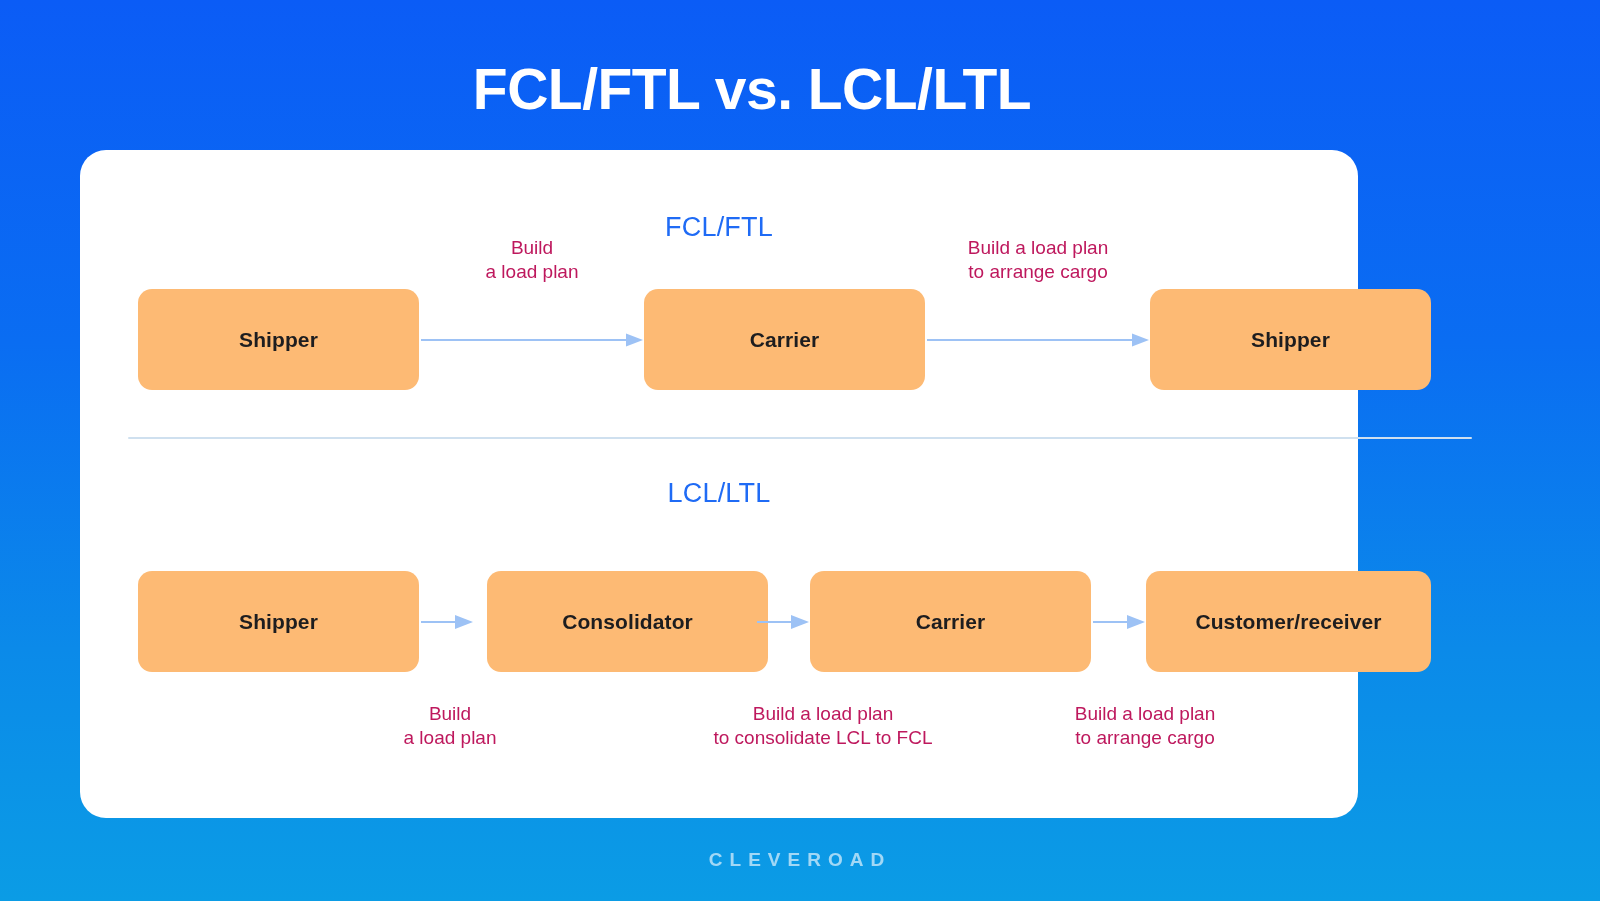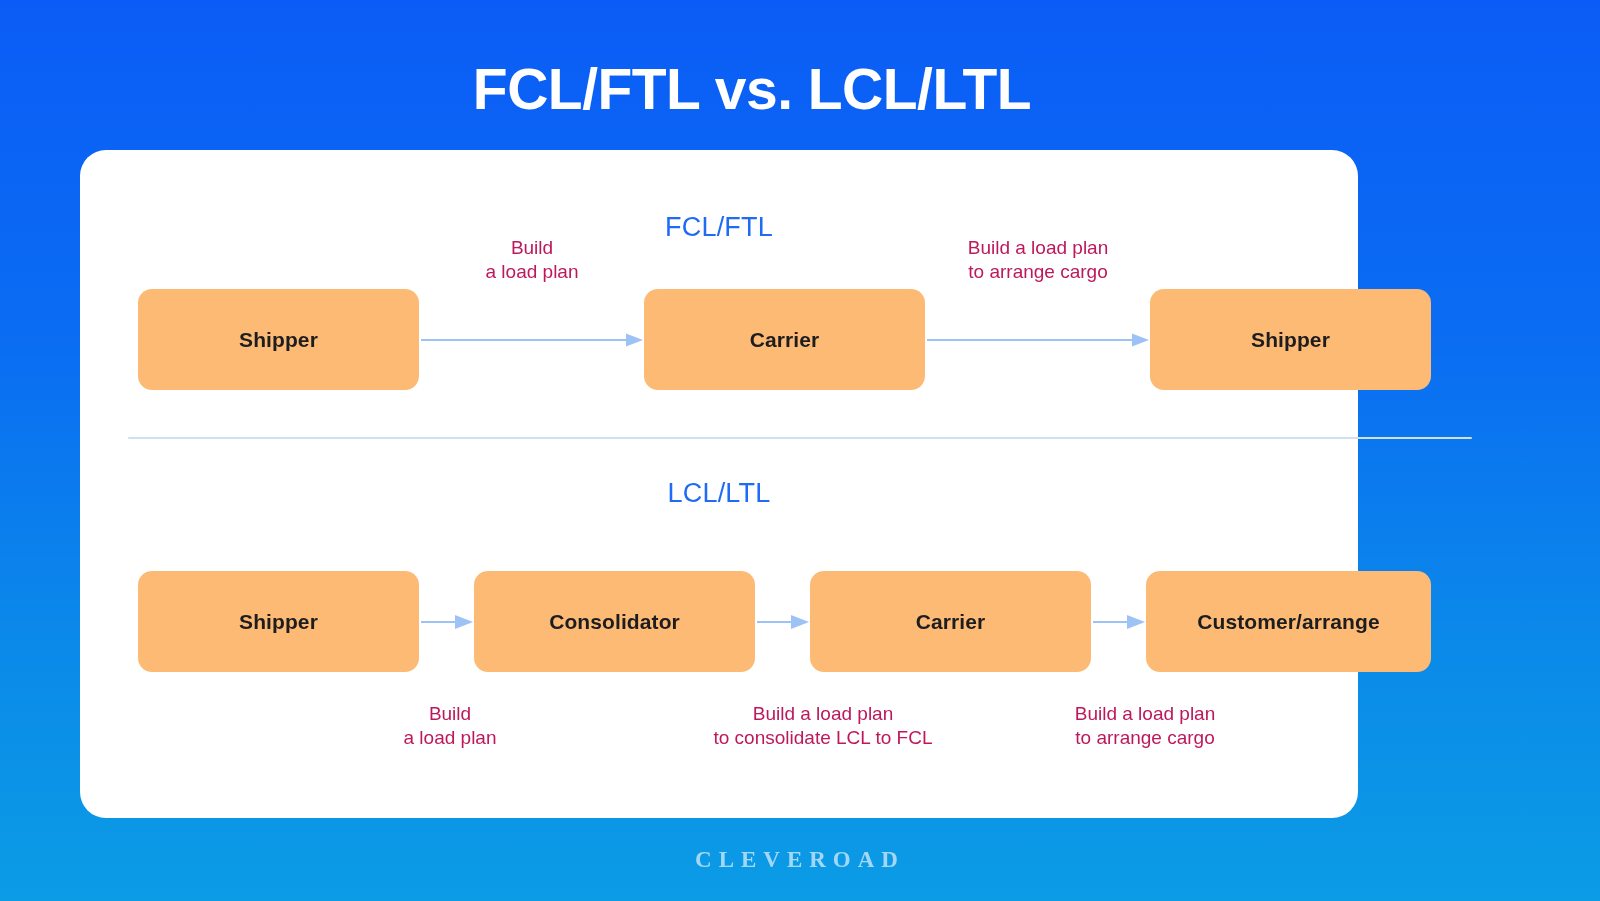--- a/index.html
+++ b/index.html
@@ -82,21 +82,21 @@
 
   
   .row1 .node { top: 139px; height: 101px; }
   .r1-n0 { left: 58px;  width: 281px; }
   .r1-n1 { left: 564px; width: 281px; }
   .r1-n2 { left: 1070px; width: 281px; }
 
   
   .row2 .node { top: 421px; height: 101px; }
   .r2-n0 { left: 58px;  width: 281px; }
-  .r2-n1 { left: 394px; width: 281px; }
+  .r2-n1 { left: 407px; width: 281px; }
   .r2-n2 { left: 730px; width: 281px; }
   .r2-n3 { left: 1066px; width: 285px; }
 
   
   .arrow {
     position: absolute;
     height: 16px;
     display: block;
   }
   .row1 .arrow { top: 182px; }
@@ -128,24 +128,23 @@
   .brand {
     position: absolute;
     left: 0;
     top: 818px;
     width: 1600px;
     height: 83px;
     display: flex;
     align-items: center;
     justify-content: center;
     color: rgba(255,255,255,0.62);
-    font-size: 23px;
+    font-size: 19px;
     font-weight: bold;
     letter-spacing: 7px;
-    font-family: Liberation Serif, serif;
   }
 </style>
 </head>
 <body>
 
 <div class="page-title">FCL/FTL vs. LCL/LTL</div>
 
 <div class="card">
 
   <div class="section-title fcl">FCL/FTL</div>
@@ -195,21 +194,21 @@
       <polygon points="34,1 52,8 34,15" fill="#9dc2f5"></polygon>
     </svg>
 
     <div class="node r2-n2">Carrier</div>
 
     <svg class="arrow a2-2" viewBox="0 0 53 16" preserveAspectRatio="none">
       <line x1="0" y1="8" x2="36" y2="8" stroke="#9dc2f5" stroke-width="2.2"></line>
       <polygon points="34,1 52,8 34,15" fill="#9dc2f5"></polygon>
     </svg>
 
-    <div class="node r2-n3">Customer/arrange</div>
+    <div class="node r2-n3">Customer/receiver</div>
 
     <div class="caption c2-0">Build
 a load plan</div>
     <div class="caption c2-1">Build a load plan
 to consolidate LCL to FCL</div>
     <div class="caption c2-2">Build a load plan
 to arrange cargo</div>
   </div>
 
 </div>

